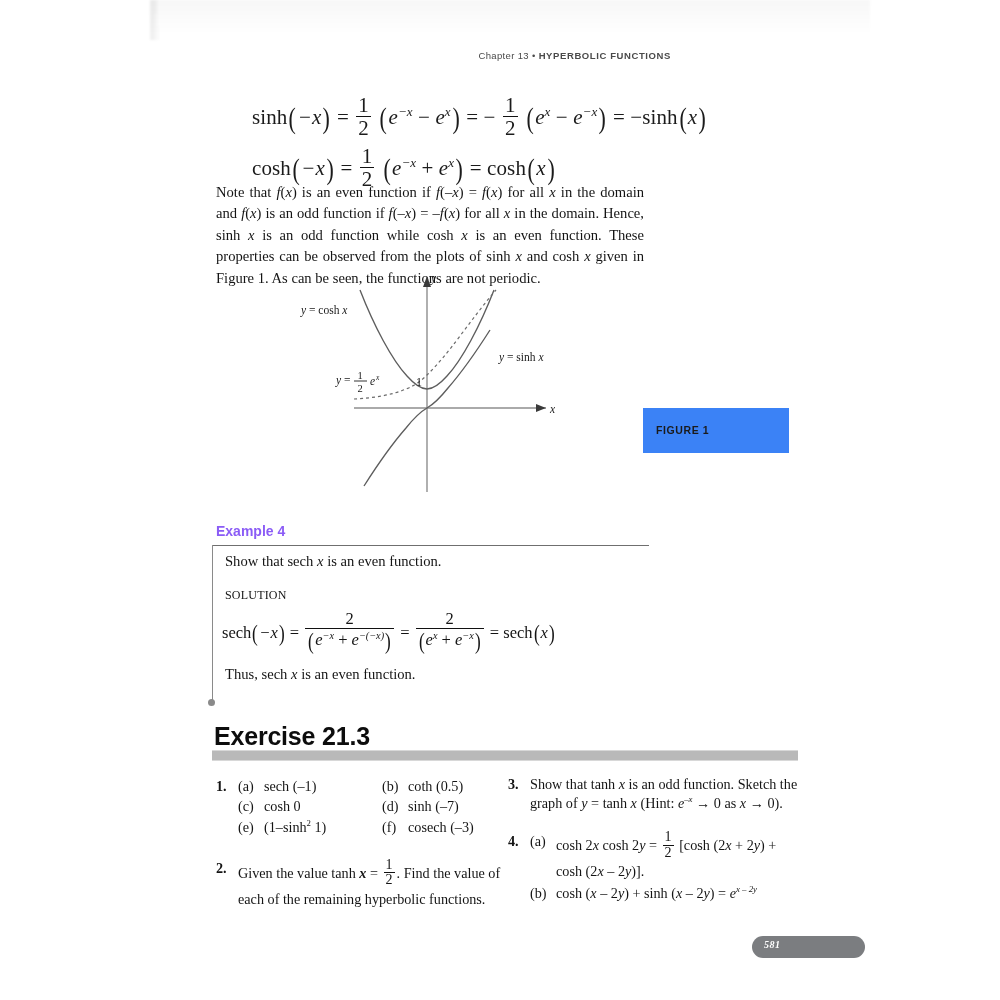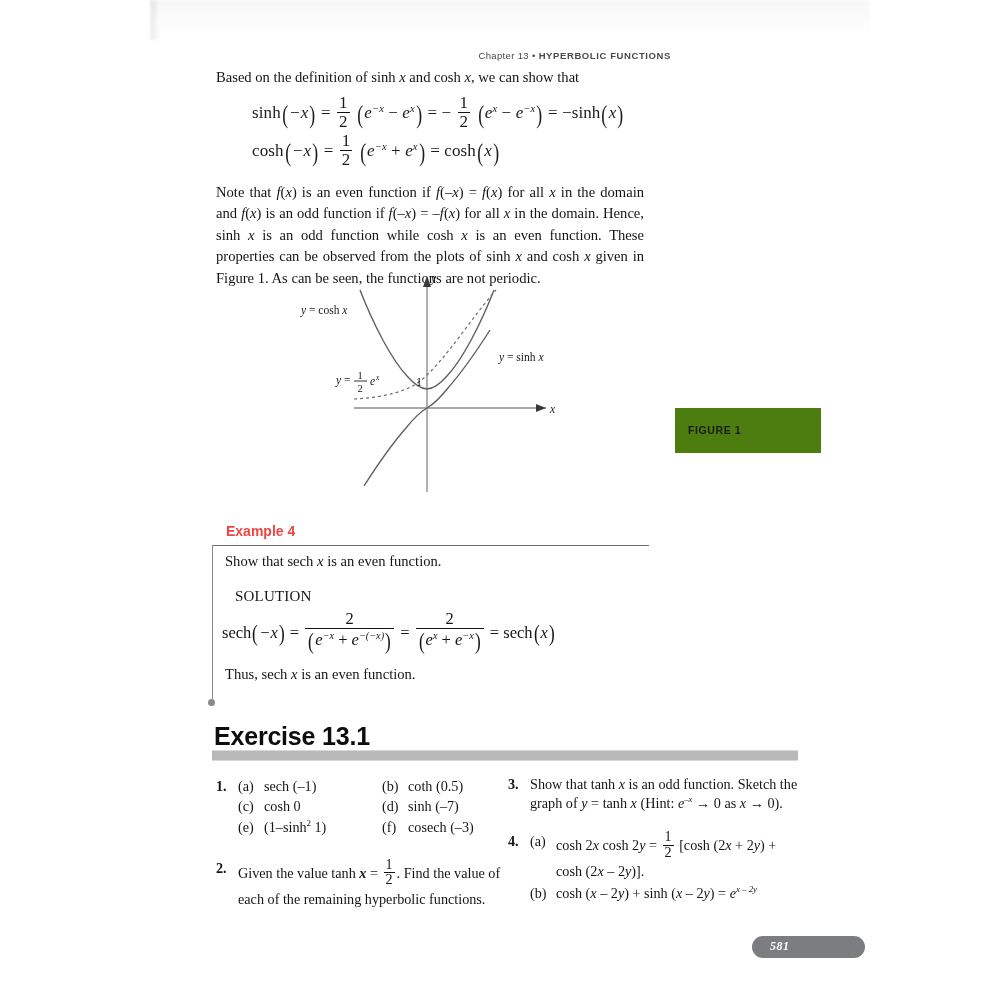--- a/index.html
+++ b/index.html
@@ -110,64 +110,63 @@
     font-size: 1.45em;
     font-style: normal;
     vertical-align: middle;
     transform: scaleX(0.72);
     font-weight: 300;
   }
 
   
   .disp-eq {
     position: absolute;
-    font-size: 17px;
+    font-size: 21px;
     letter-spacing: 0.1px;
   }
   #eq-sinh { left: 252px; top: 96px; }
-  #eq-cosh { left: 252px; top: 134px; }
+  #eq-cosh { left: 252px; top: 147px; }
 
   
   .figure-wrap {
     position: absolute;
     left: 288px;
     top: 268px;
     width: 290px;
     height: 230px;
   }
   .figure-wrap svg { display: block; }
   .fig-label {
     position: absolute;
-    left: 675px;
+    left: 643px;
     top: 408px;
     width: 146px;
     height: 45px;
-    background: #4d7c0f;
+    background: #3b82f6;
   }
   .fig-label span {
     position: absolute;
     left: 13px;
     top: 16px;
     font-family: "Liberation Sans", "DejaVu Sans", sans-serif;
     font-size: 10.5px;
     font-weight: 700;
     letter-spacing: 0.6px;
     color: #1b1b1b;
   }
 
   
   .example-title {
     position: absolute;
     left: 216px;
     top: 523px;
     font-family: "Liberation Sans", "DejaVu Sans", sans-serif;
     font-size: 14px;
     font-weight: 700;
-    color: #ef4444;
-    margin-left: 10px;
+    color: #8b5cf6;
   }
   .example-rule-top {
     position: absolute;
     left: 212px;
     top: 545px;
     width: 437px;
     height: 1px;
     background: #6f6f6f;
   }
   .example-rule-left {
@@ -190,23 +189,22 @@
   .ex-text {
     position: absolute;
     left: 225px;
     font-size: 14.6px;
     color: #141414;
     white-space: nowrap;
   }
   #ex-statement { top: 553px; text-align: right; }
   #ex-solution-head {
     top: 588px;
-    font-size: 15px;
+    font-size: 12px;
     letter-spacing: 0.2px;
-    margin-left: 10px;
   }
   #ex-equation {
     top: 612px;
     left: 222px;
     font-size: 16.5px;
   }
   #ex-conclusion { top: 666px; }
 
   
   .exercise-head {
@@ -275,44 +273,41 @@
     position: absolute;
     left: 752px;
     top: 936px;
     width: 113px;
     height: 22px;
     background: #7b7d80;
     border-radius: 11px 11px 11px 11px;
   }
   .page-chip span {
     position: absolute;
-    left: 18px;
+    left: 12px;
     top: 3px;
     font-family: "Liberation Serif", "DejaVu Serif", serif;
     font-style: italic;
     font-weight: 700;
-    font-size: 12px;
+    font-size: 10px;
     color: #ffffff;
     letter-spacing: 0.5px;
   }
 </style>
 </head>
 <body>
 
 <div class="scan-smudge"></div>
 
 <div class="page-body">
 
   <div class="running-head">
     <span class="chap">Chapter 13</span><span class="bullet">•</span><span class="subj">HYPERBOLIC FUNCTIONS</span>
   </div>
 
-  <div class="prose intro-line">
-    Based on the definition of sinh <i>x</i> and cosh <i>x</i>, we can show that
-  </div>
 
   <div class="disp-eq math" id="eq-sinh">
     <span class="fn">sinh</span><span class="paren-big">(</span><span class="var">−x</span><span class="paren-big">)</span>
     <span>=</span>
     <span class="frac"><span class="num">1</span><span class="den">2</span></span>
     <span class="paren-big">(</span><span class="var">e</span><sup>−x</sup> <span>−</span> <span class="var">e</span><sup>x</sup><span class="paren-big">)</span>
     <span>=</span> <span>−</span>
     <span class="frac"><span class="num">1</span><span class="den">2</span></span>
     <span class="paren-big">(</span><span class="var">e</span><sup>x</sup> <span>−</span> <span class="var">e</span><sup>−x</sup><span class="paren-big">)</span>
     <span>=</span> <span>−</span><span class="fn">sinh</span><span class="paren-big">(</span><span class="var">x</span><span class="paren-big">)</span>
@@ -401,21 +396,21 @@
       <span class="num">2</span>
       <span class="den"><span class="paren-big">(</span><span class="var">e</span><sup>x</sup> <span>+</span> <span class="var">e</span><sup>−x</sup><span class="paren-big">)</span></span>
     </span>
     <span>=</span> <span class="fn">sech</span><span class="paren-big">(</span><span class="var">x</span><span class="paren-big">)</span>
   </div>
 
   <div class="ex-text" id="ex-conclusion">
     Thus, sech <i>x</i> is an even function.
   </div>
 
-  <div class="exercise-head">Exercise 13.1</div>
+  <div class="exercise-head">Exercise 21.3</div>
   <div class="exercise-rule"></div>
 
   <div class="ex-col" id="col-left">
 
     <div class="q">
       <span class="qnum">1.</span>
       <div class="subgrid">
         <div class="sub">
           <span class="slab">(a)</span>
           <span>sech (–1)</span>

